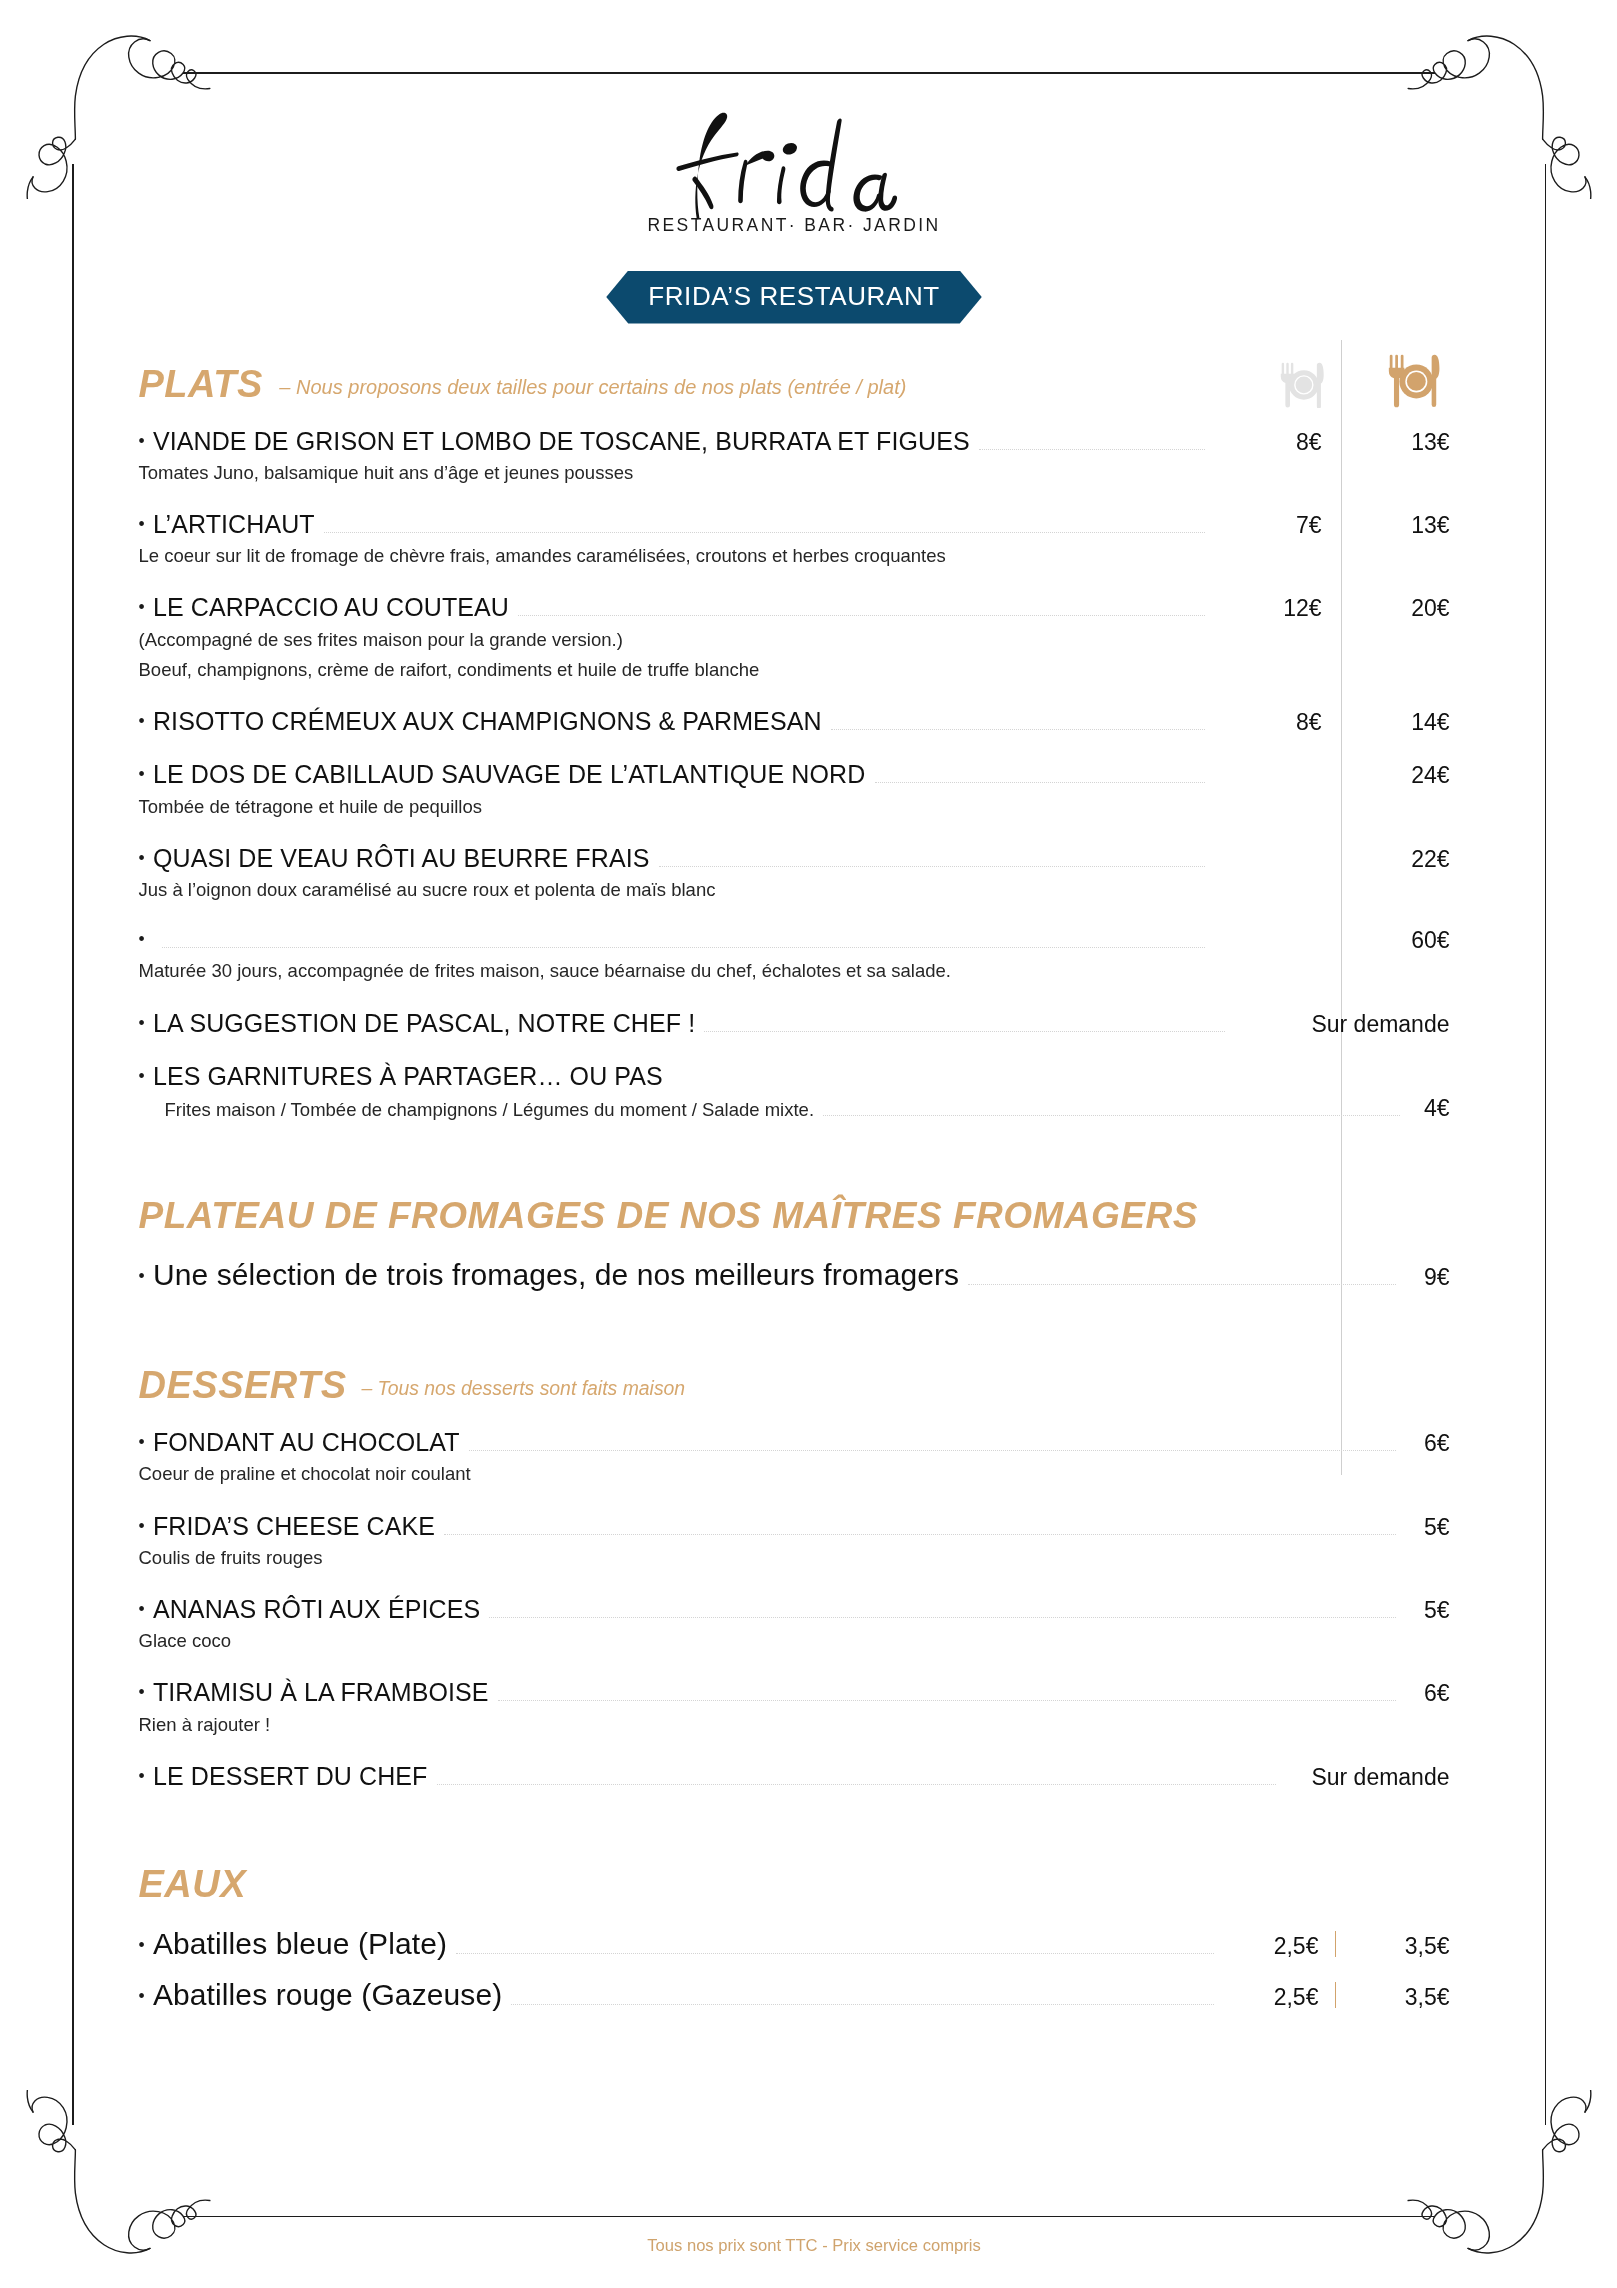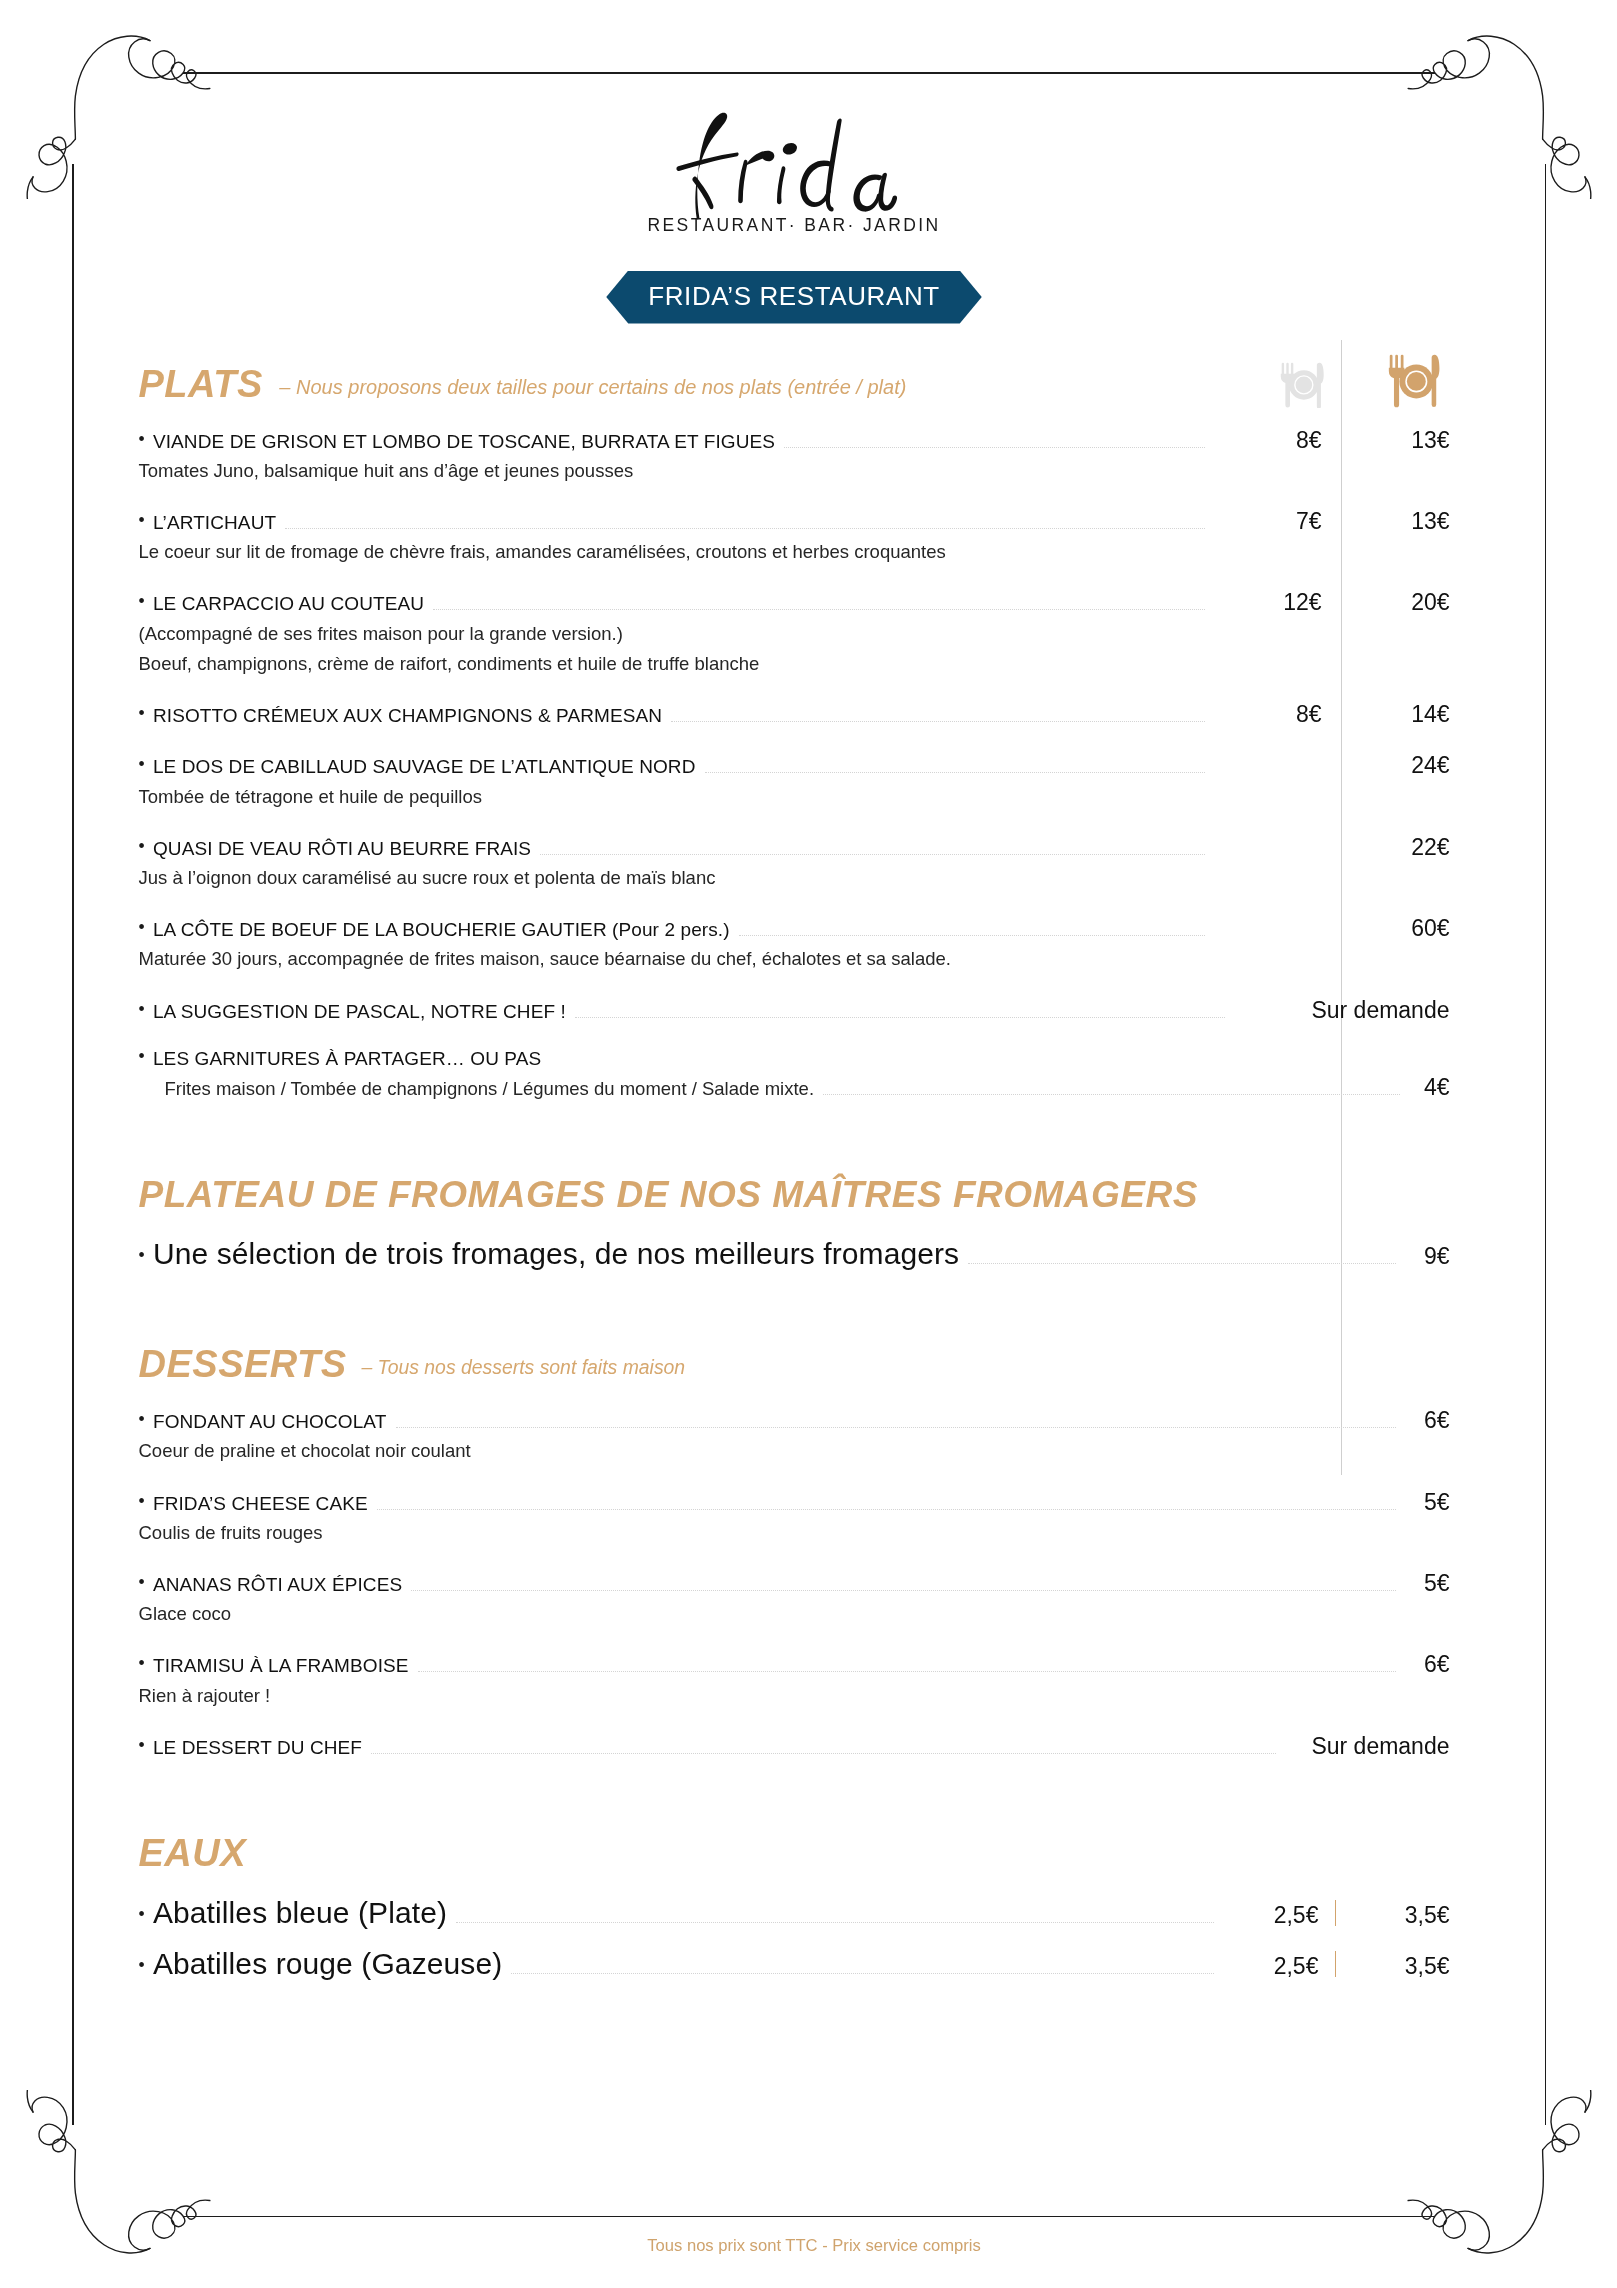--- a/index.html
+++ b/index.html
@@ -150,21 +150,21 @@
   }
   .bullet {
     color: #1a1a1a;
     font-size: 17.5px;
     line-height: 1;
     margin-right: 8.3px;
     flex: 0 0 auto;
     transform: translateY(-2.8px);
   }
   .item-name {
-    font-size: 19px;
+    font-size: 25px;
     letter-spacing: 0.1px;
     color: #111;
     white-space: nowrap;
     flex: 0 0 auto;
   }
   .item-name.reg {
     font-size: 30px;
     text-transform: none;
   }
   .leader {
@@ -397,21 +397,20 @@
         <span class="leader"></span>
         <span class="price p1"></span>
         <span class="price p2">22€</span>
       </div>
       <div class="item-desc">Jus à l’oignon doux caramélisé au sucre roux et polenta de maïs blanc</div>
     </div>
 
     <div class="item">
       <div class="item-main">
         <span class="bullet">•</span>
-        <span class="item-name">LA CÔTE DE BOEUF DE LA BOUCHERIE GAUTIER (Pour 2 pers.)</span>
         <span class="leader"></span>
         <span class="price p1"></span>
         <span class="price p2">60€</span>
       </div>
       <div class="item-desc">Maturée 30 jours, accompagnée de frites maison, sauce béarnaise du chef, échalotes et sa salade.</div>
     </div>
 
     <div class="item">
       <div class="item-main">
         <span class="bullet">•</span>

